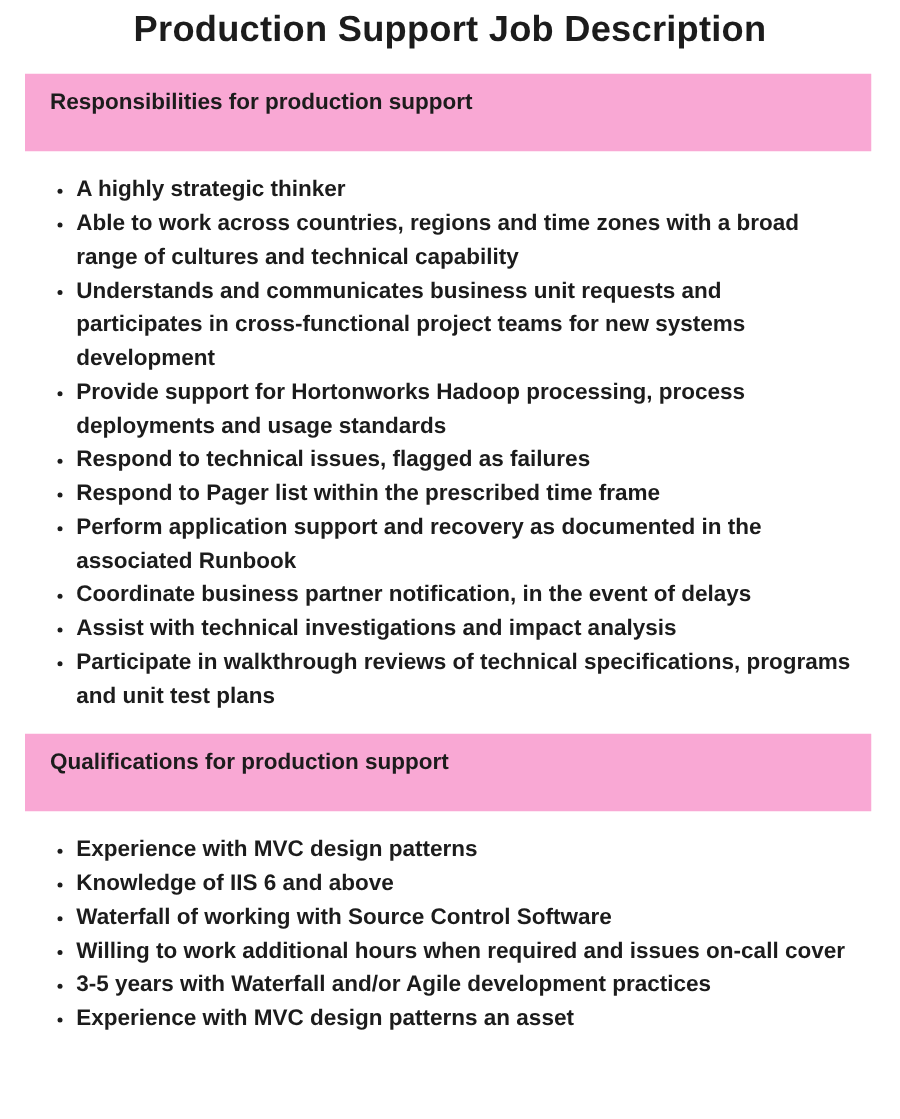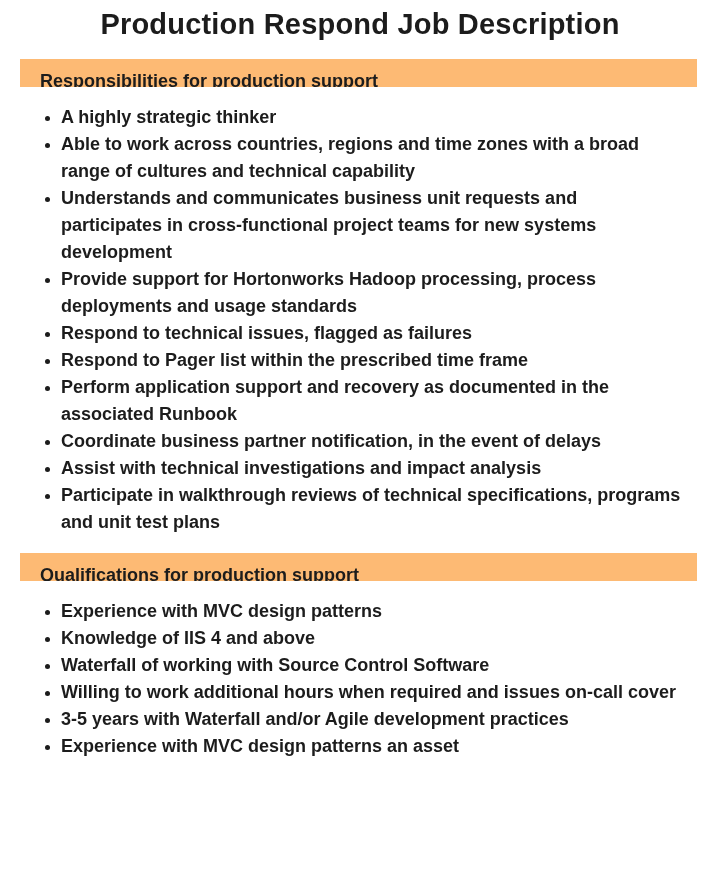--- a/index.html
+++ b/index.html
@@ -30,22 +30,22 @@
     letter-spacing: 0.2px;
     margin-right: 20px; 
   }
 
   .intro {
     margin-top: 22px;
     max-width: 660px;
   }
 
   .section-header {
-    background: #fdba74;
-    height: 28px;
+    background: #f9a8d4;
+    height: 62px;
     line-height: 45px;
     margin: 17px 23px 0 0;
     padding-left: 20px;
     font-weight: 700;
     font-size: 18px;
     white-space: nowrap;
     overflow: hidden;
   }
 
   ul.bullet-list {
@@ -61,21 +61,21 @@
 
   ul.bullet-list li::marker {
     font-size: 16px;
   }
 </style>
 </head>
 <body>
 
 <div class="page">
 
-  <h1 class="doc-title">Production Respond Job Description</h1>
+  <h1 class="doc-title">Production Support Job Description</h1>
 
 
   <div class="section">
     <div class="section-header">Responsibilities for production support</div>
     <ul class="bullet-list">
         <li>A highly strategic thinker</li>
         <li>Able to work across countries, regions and time zones with a broad range of cultures and technical capability</li>
         <li>Understands and communicates business unit requests and participates in cross-functional project teams for new systems development</li>
         <li>Provide support for Hortonworks Hadoop processing, process deployments and usage standards</li>
         <li>Respond to technical issues, flagged as failures</li>
@@ -84,21 +84,21 @@
         <li>Coordinate business partner notification, in the event of delays</li>
         <li>Assist with technical investigations and impact analysis</li>
         <li>Participate in walkthrough reviews of technical specifications, programs and unit test plans</li>
       </ul>
   </div>
 
   <div class="section">
     <div class="section-header">Qualifications for production support</div>
     <ul class="bullet-list">
         <li>Experience with MVC design patterns</li>
-        <li>Knowledge of IIS 4 and above</li>
+        <li>Knowledge of IIS 6 and above</li>
         <li>Waterfall of working with Source Control Software</li>
         <li>Willing to work additional hours when required and issues on-call cover</li>
         <li>3-5 years with Waterfall and/or Agile development practices</li>
         <li>Experience with MVC design patterns an asset</li>
       </ul>
   </div>
 
 </div>
 
 </body></html>

